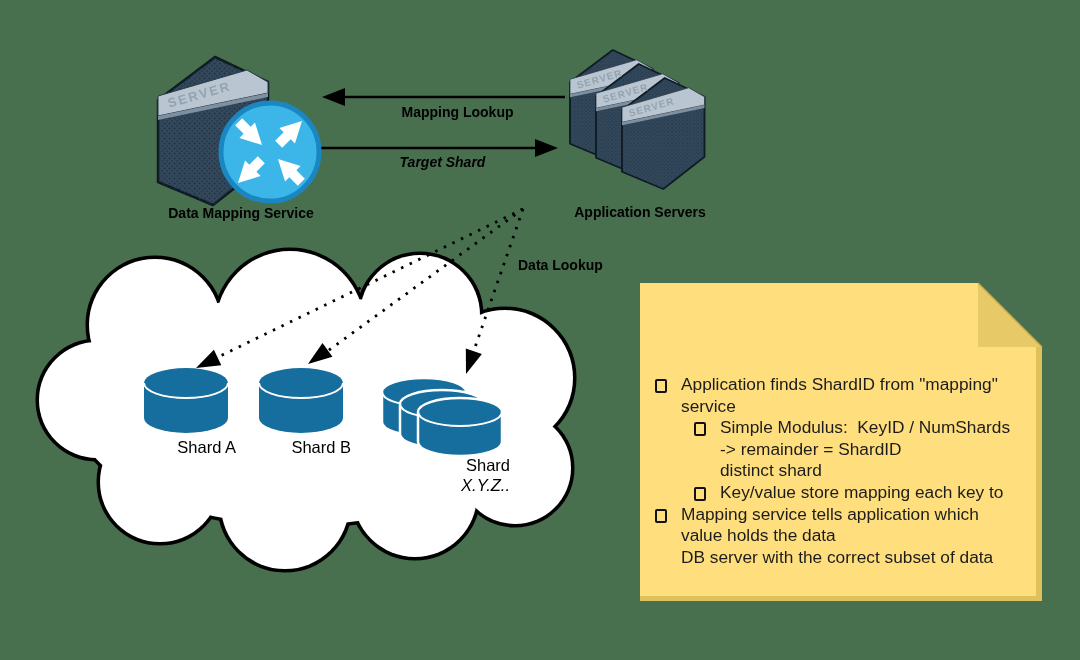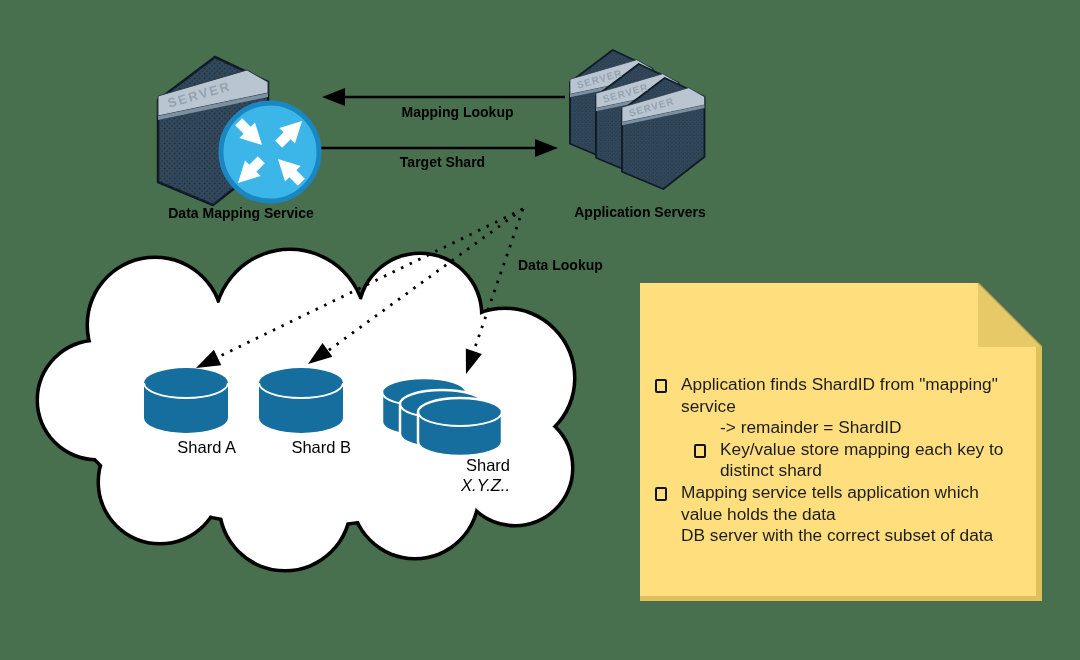--- a/index.html
+++ b/index.html
@@ -174,33 +174,34 @@
   </svg>
 
   <div class="server-band-label" style="left:168px;top:96px;width:92px;font-size:13px;">SERVER</div>
   <div class="server-band-label" style="left:577px;top:80px;width:66px;font-size:10px;letter-spacing:1px;">SERVER</div>
   <div class="server-band-label" style="left:603px;top:94px;width:66px;font-size:10px;letter-spacing:1px;">SERVER</div>
   <div class="server-band-label" style="left:629px;top:108px;width:66px;font-size:10px;letter-spacing:1px;">SERVER</div>
 
   <div class="lbl" style="left:152px;top:205px;width:178px;">Data Mapping Service</div>
   <div class="lbl" style="left:563px;top:204px;width:154px;">Application Servers</div>
   <div class="lbl" style="left:390px;top:104px;width:135px;">Mapping Lookup</div>
-  <div class="lbl" style="left:390px;top:154px;width:105px;">Target Shard</div>
+  <div class="lbl" style="left:390px;top:154px;width:105px;font-style:italic;">Target Shard</div>
   <div class="lbl" style="left:518px;top:257px;width:105px;text-align:left;">Data Lookup</div>
 
   <div class="lbl reg" style="left:136px;top:438px;width:100px;">Shard A</div>
   <div class="lbl reg" style="left:251px;top:438px;width:100px;">Shard B</div>
   <div class="lbl reg" style="left:410px;top:456px;width:100px;">Shard</div>
   <div class="lbl reg" style="left:410px;top:476px;width:100px;font-style:italic;">X.Y.Z..</div>
 
 
   <div class="note-lines">
     <div class="nl i1"><span class="blt"></span><span>Application finds ShardID from "mapping"</span></div>
     <div class="nl i1"><span>service</span></div>
+    <div class="nl i2"><span class="blt"></span><span>Simple Modulus:  KeyID / NumShards</span></div>
     <div class="nl i2"><span>-&gt; remainder = ShardID</span></div>
+    <div class="nl i2"><span>distinct shard</span></div>
     <div class="nl i2"><span class="blt"></span><span>Key/value store mapping each key to</span></div>
-    <div class="nl i2"><span>distinct shard</span></div>
     <div class="nl i1"><span class="blt"></span><span>Mapping service tells application which</span></div>
     <div class="nl i1"><span>value holds the data</span></div>
     <div class="nl i1"><span>DB server with the correct subset of data</span></div>
   </div>
 
 </div>
 
 </body></html>

